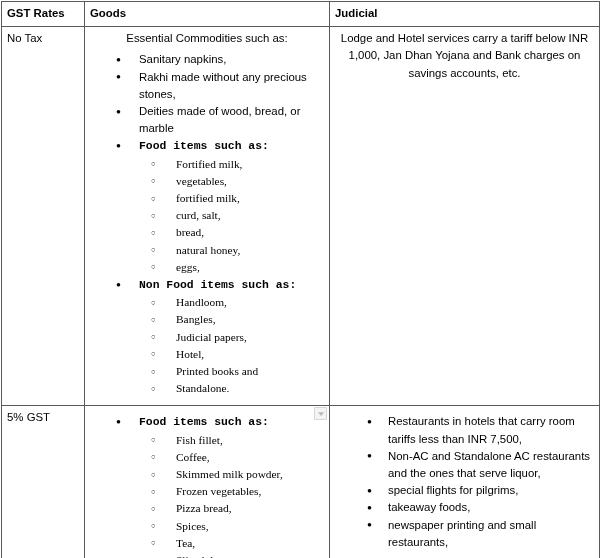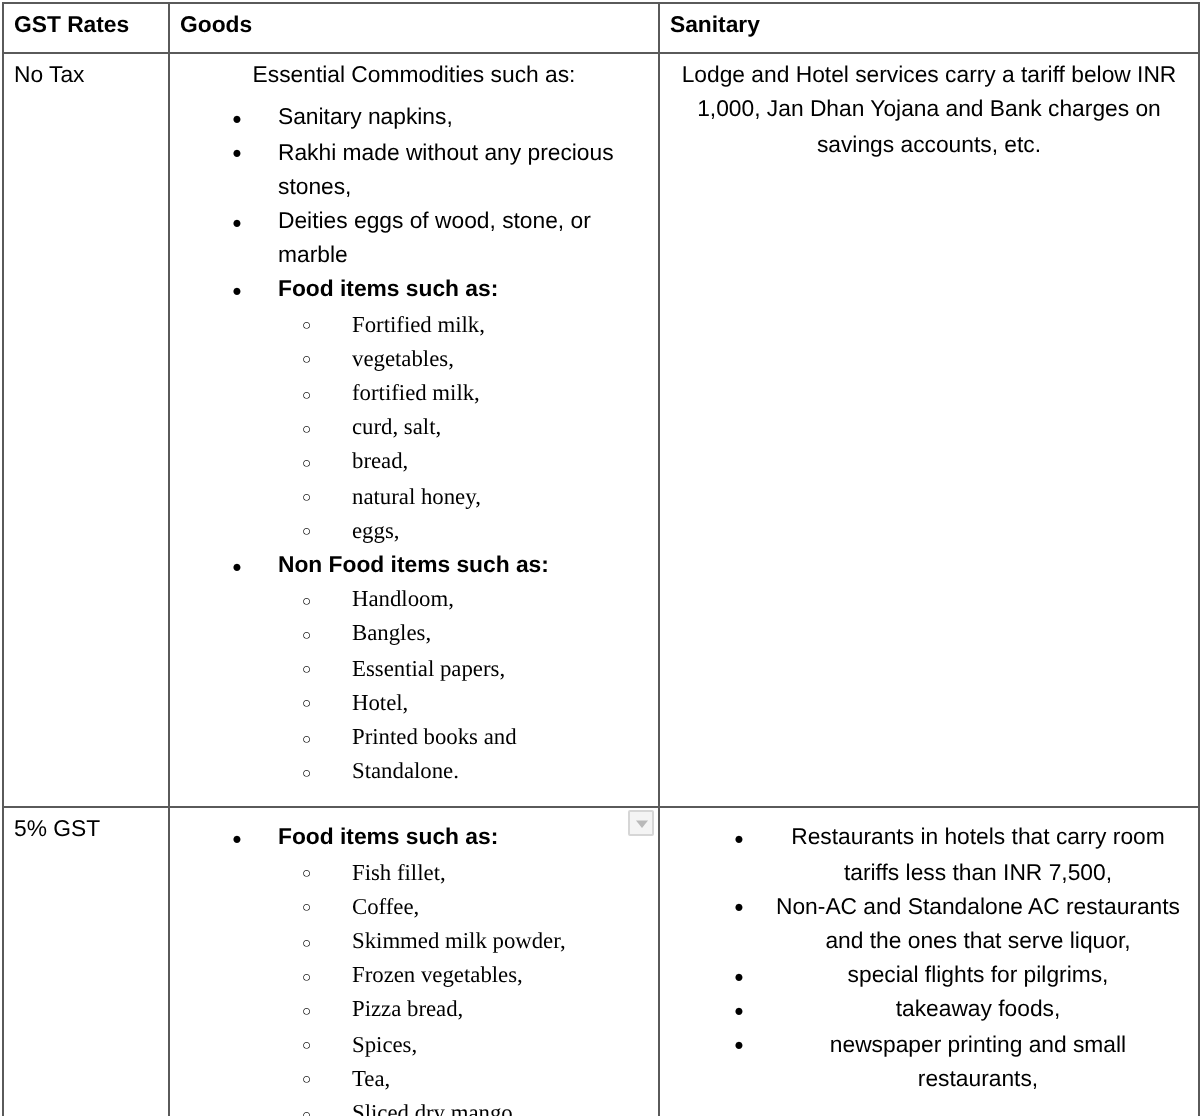--- a/index.html
+++ b/index.html
@@ -71,20 +71,21 @@
   ul.lvl1 > li::before {
     content: "\25CF";
     position: absolute;
     left: 22px;
     top: -0.5px;
     font-size: 8.2px;
     line-height: 17.2px;
   }
   ul.lvl1 > li.bold-item > .item-text {
     font-weight: bold;
+    font-family: Liberation Mono, monospace;
   }
 
   ul.lvl2 {
     list-style: none;
     margin: 0;
     padding: 0;
     font-family: Liberation Serif, serif;
   }
   ul.lvl2 > li {
     position: relative;
@@ -97,21 +98,20 @@
     position: absolute;
     left: 12px;
     top: -0.5px;
     font-size: 7.6px;
     line-height: 17.2px;
   }
 
   
   ul.lvl1.svc > li {
     padding-left: 49px;
-    text-align: center;
   }
   ul.lvl1.svc > li::before {
     left: 28px;
   }
 
   .goods-cell {
     position: relative;
   }
 
   .filter-chip {
@@ -139,45 +139,45 @@
   <table class="gst-table">
     <colgroup>
       <col class="c-rates">
       <col class="c-goods">
       <col class="c-services">
     </colgroup>
     <thead>
       <tr>
         <th>GST Rates</th>
         <th>Goods</th>
-        <th>Sanitary</th>
+        <th>Judicial</th>
       </tr>
     </thead>
     <tbody>
       <tr>
         <td>No Tax</td>
         <td class="goods-cell">
           <div class="cell-intro">Essential Commodities such as:</div>
           <ul class="lvl1">
               <li><span class="item-text">Sanitary napkins,</span></li>
               <li><span class="item-text">Rakhi made without any precious stones,</span></li>
-              <li><span class="item-text">Deities eggs of wood, stone, or marble</span></li>
+              <li><span class="item-text">Deities made of wood, bread, or marble</span></li>
               <li class="bold-item"><span class="item-text">Food items such as:</span><ul class="lvl2">
                   <li>Fortified milk,</li>
                   <li>vegetables,</li>
                   <li>fortified milk,</li>
                   <li>curd, salt,</li>
                   <li>bread,</li>
                   <li>natural honey,</li>
                   <li>eggs,</li>
                 </ul></li>
               <li class="bold-item"><span class="item-text">Non Food items such as:</span><ul class="lvl2">
                   <li>Handloom,</li>
                   <li>Bangles,</li>
-                  <li>Essential papers,</li>
+                  <li>Judicial papers,</li>
                   <li>Hotel,</li>
                   <li>Printed books and</li>
                   <li>Standalone.</li>
                 </ul></li>
             </ul>
         </td>
         <td>
           <div class="cell-intro">Lodge and Hotel services carry a tariff below INR 1,000, Jan Dhan Yojana and Bank charges on savings accounts, etc.</div>
         </td>
       </tr>

